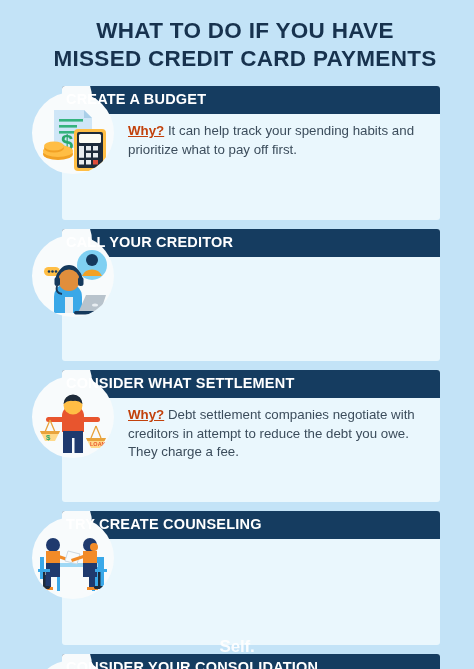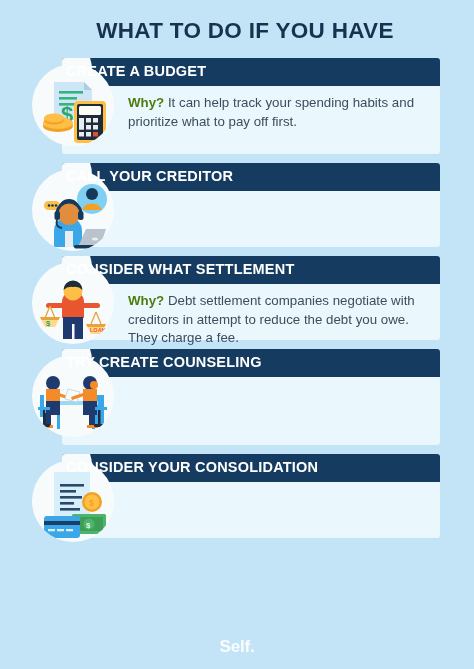--- a/index.html
+++ b/index.html
@@ -32,24 +32,24 @@
 
   
   .cards {
     margin-top: 13px;
     display: flex;
     flex-direction: column;
   }
 
   .card {
     position: relative;
-    height: 96px;
+    height: 134px;
     margin-bottom: 9px;
   }
-  .card.tall { height: 84px; }
+  .card.tall { height: 132px; }
 
   
   .card-body {
     position: absolute;
     left: 62px;
     right: 34px;
     top: 0;
     bottom: 0;
     background: #eaf7fd;
     border-radius: 3px;
@@ -92,21 +92,21 @@
 
   .card-text {
     position: absolute;
     left: 128px;
     right: 42px;
     top: 36px;
     color: #3c4d5c;
     font-size: 13.3px;
     line-height: 18.5px;
   }
-  .card-text b { color: #4d7c0f; font-weight: bold; }
+  .card-text b { color: #c2410c; font-weight: bold; text-decoration: underline; }
 
   
   .icon-circle {
     position: absolute;
     left: 32px;
     top: 6px;
     width: 82px;
     height: 82px;
     border-radius: 50%;
     background: #f8fbfc;
@@ -130,20 +130,21 @@
     letter-spacing: -0.2px;
     opacity: 0.92;
   }
 </style>
 </head>
 <body>
 
 <div class="title-wrap">
   <h1 class="title">
     <span class="title-line">WHAT TO DO IF YOU HAVE</span>
+    <span class="title-line">MISSED CREDIT CARD PAYMENTS</span>
   </h1>
 </div>
 
 <div class="cards">
 
   <div class="card">
     <div class="card-body"></div>
     <div class="card-head"></div>
     <div class="card-title">CREATE A BUDGET</div>
     <div class="card-text">

